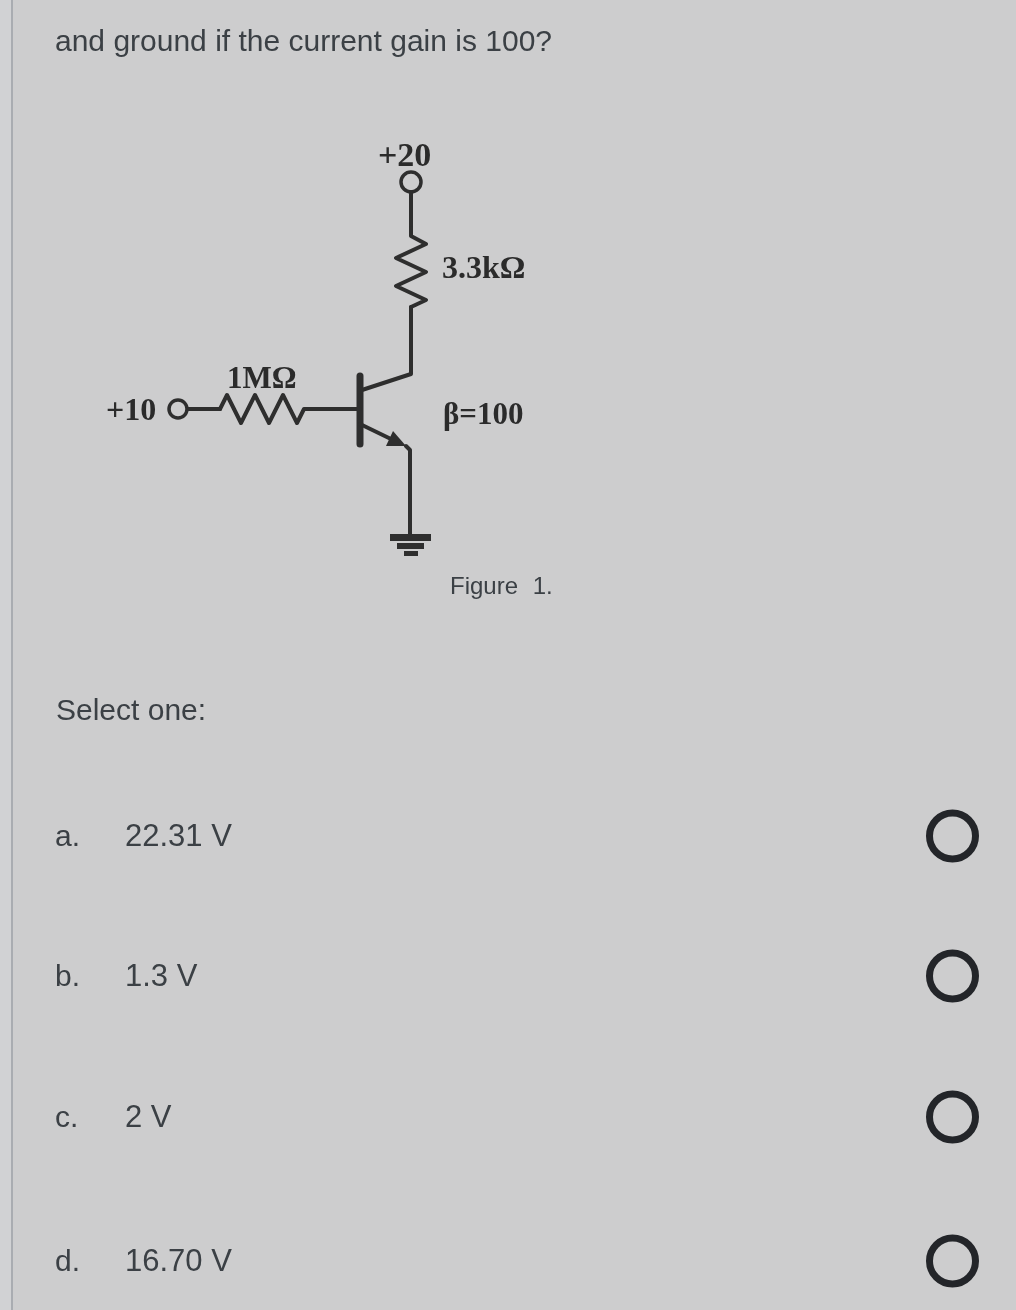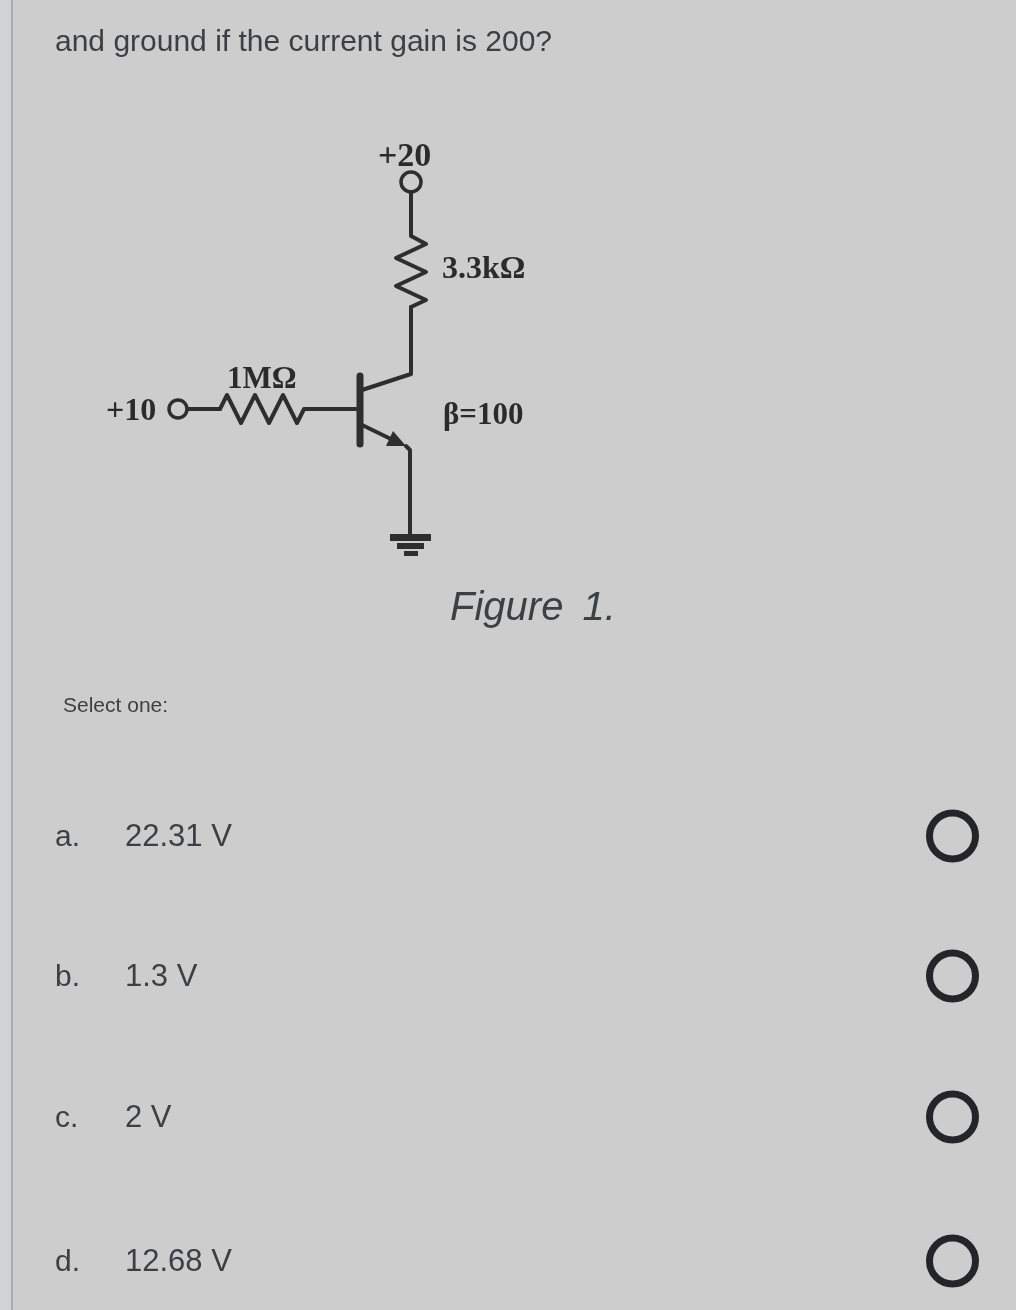--- a/index.html
+++ b/index.html
@@ -15,23 +15,23 @@
   .question{position:absolute;left:55px;top:18px;width:940px;font-size:30px;line-height:46px;}
 
   .circuit{position:absolute;left:90px;top:124px;width:460px;height:450px;}
   .circuit svg{display:block;width:460px;height:450px;}
   .cwire{stroke:#2e2e2e;stroke-width:4;fill:none;stroke-linecap:round;stroke-linejoin:round;}
   .cbar{stroke:#2e2e2e;stroke-width:7;fill:none;stroke-linecap:round;}
   .cnode{stroke:#2e2e2e;stroke-width:3.5;fill:none;}
   .cfill{fill:#2e2e2e;stroke:none;}
   .clabel{font-family:"Liberation Serif", serif;font-weight:700;fill:#2b2b2b;}
 
-  .figure-caption{position:absolute;left:450px;top:584px;font-size:40px;word-spacing:8px;font-style:italic;}
+  .figure-caption{position:absolute;left:450px;top:572px;font-size:24px;word-spacing:8px;}
 
-  .prompt{position:absolute;left:63px;top:693px;font-size:21px;}
+  .prompt{position:absolute;left:56px;top:693px;font-size:30px;}
 
   .option-row{position:absolute;left:0;width:1016px;height:60px;line-height:60px;}
   .option-row .letter{position:absolute;left:55px;font-size:30px;}
   .option-row .value{position:absolute;left:125px;font-size:31px;}
   .option-row .radio{
     position:absolute;left:926px;top:50%;transform:translateY(-50%);
     width:39px;height:39px;border:7px solid #232529;border-radius:50%;
     background:transparent;box-sizing:content-box;cursor:pointer;
   }
   .row-a{top:806px;}
@@ -39,21 +39,21 @@
   .row-c{top:1087px;}
   .row-d{top:1231px;}
 </style>
 </head>
 <body>
 
 <div class="edge-strip"></div>
 <div class="edge-divider"></div>
 
 <div class="question">
-  <div>and ground if the current gain is 200?</div>
+  <div>and ground if the current gain is 100?</div>
 </div>
 
 <div class="circuit">
   <svg viewBox="0 0 460 450" xmlns="http://www.w3.org/2000/svg">
 
     <text class="clabel" x="288" y="42" font-size="34">+20</text>
     <circle class="cnode" cx="321" cy="58" r="10"></circle>
     <path class="cwire" d="M321,68 V104"></path>
 
     <path class="cwire" d="M321,104 L321,112 L336,120 L306,134 L336,148 L306,162 L336,176 L321,183"></path>
@@ -100,15 +100,15 @@
 </div>
 
 <div class="option-row row-c">
   <span class="letter">c.</span>
   <span class="value">2 V</span>
   <div class="radio"></div>
 </div>
 
 <div class="option-row row-d">
   <span class="letter">d.</span>
-  <span class="value">12.68 V</span>
+  <span class="value">16.70 V</span>
   <div class="radio"></div>
 </div>
 
 </body></html>

